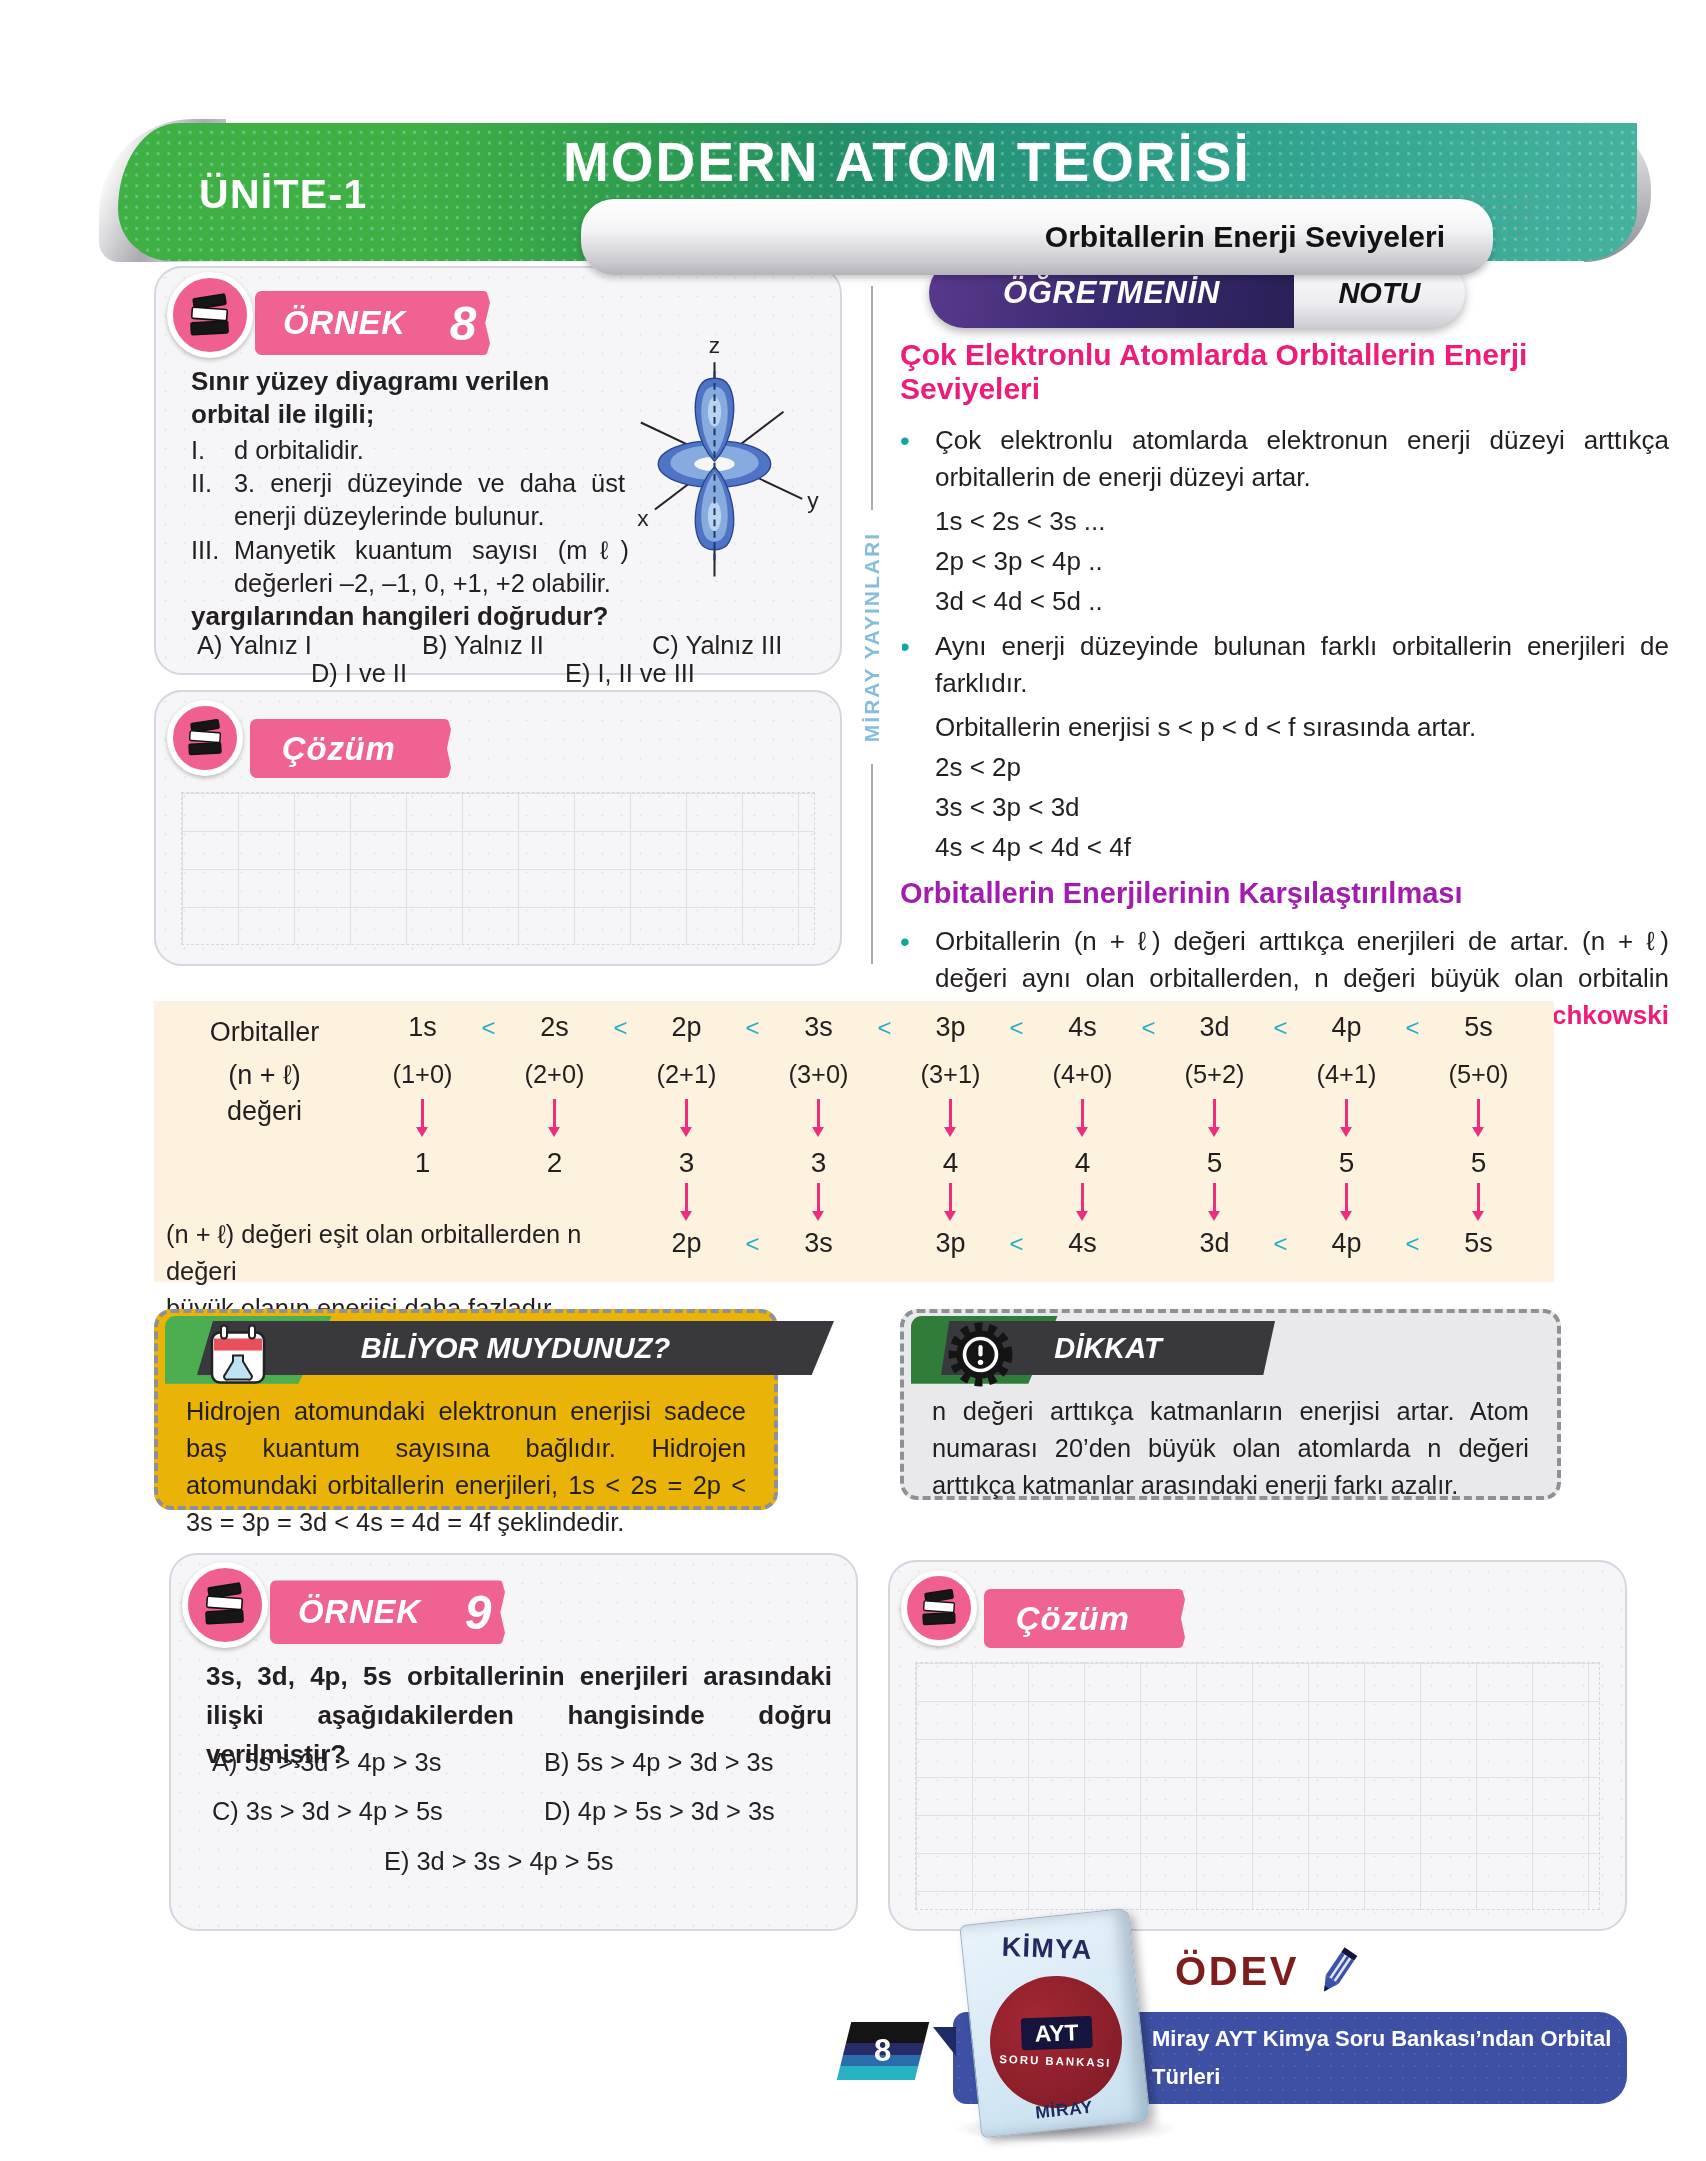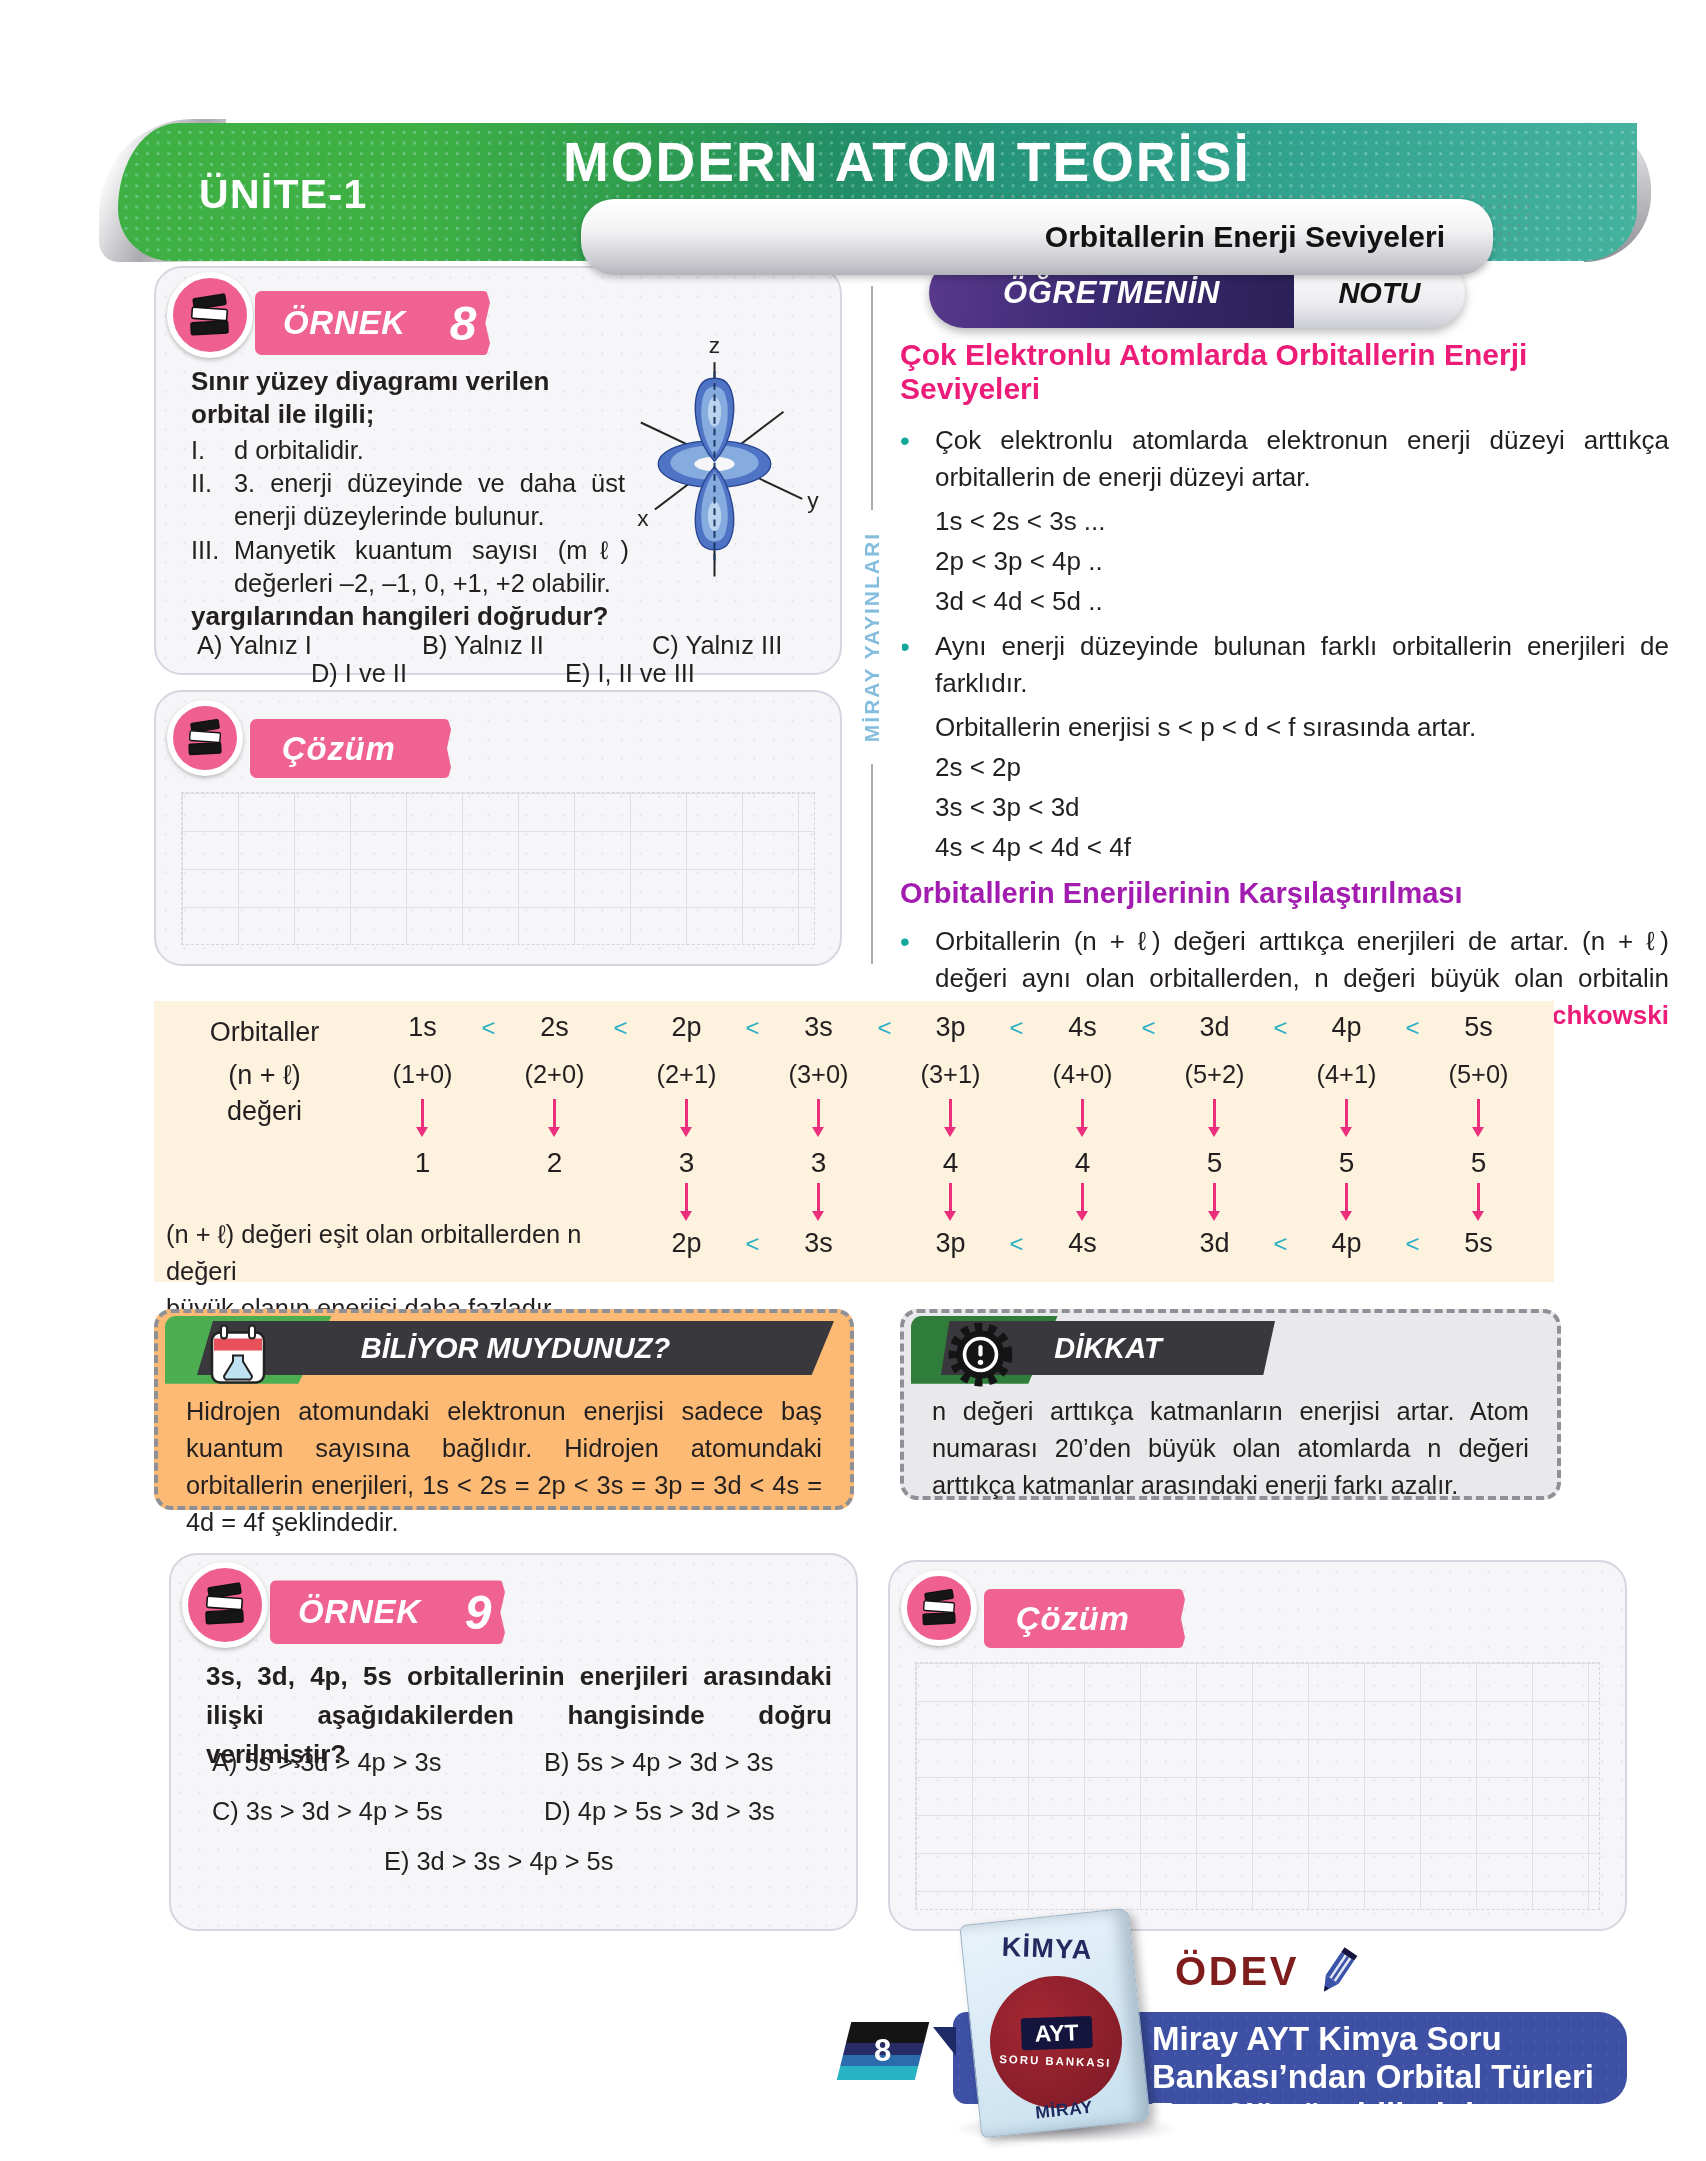--- a/index.html
+++ b/index.html
@@ -89,21 +89,21 @@
   .tcell { width:95px; text-align:center; }
   .tsep { width:37px; text-align:center; color:#2aaec6; font-size:24px; }
   .r1 { font-size:27px; } .r2 { font-size:25.4px; } .r3 { font-size:28px; } .r4 { font-size:27px; }
   .arr { position:relative; width:2.7px; height:29px; background:#ec2f7d; margin:0 auto; }
   .arr::after { content:''; position:absolute; bottom:-9.4px; left:-5.4px;
     border-left:6.7px solid transparent; border-right:6.7px solid transparent; border-top:10.7px solid #ec2f7d; }
   .t-note { position:absolute; left:12px; top:215px; width:488px; font-size:25.4px; line-height:37px; }
 
   
   .ibox { position:absolute; border:4px dashed #8e9096; border-radius:17.4px; }
-  #biliyor-box { left:154px; top:1309px; width:700px; height:201px; background:#fdba74; }
+  #biliyor-box { left:154px; top:1309px; width:624px; height:201px; background:#eab308; }
   #dikkat-box  { left:900px; top:1309px; width:661px; height:191px; background:#e9e9ec; }
   .green-tab { position:absolute; left:6.7px; top:2.7px; width:167px; height:68px; background:#4cae50;
     clip-path:polygon(0 0,100% 0,80% 100%,0 100%); border-radius:10.7px 0 0 0; }
   #dikkat-box .green-tab { background:#2f7c3b; width:147px; }
   .dark-bar { position:absolute; top:8px; height:54px; background:#39383d; display:flex; align-items:center;
     justify-content:center; color:#fff; font-style:italic; font-weight:bold; font-size:29px;
     clip-path:polygon(2.5% 0,100% 0,96.5% 100%,0 100%); z-index:1; }
   #biliyor-box .dark-bar { left:39px; width:637px; }
   #dikkat-box .dark-bar { left:37px; width:334px; }
   .box-icon { position:absolute; z-index:2; }
@@ -120,21 +120,21 @@
   .fb-text { position:relative; z-index:1; }
   .page-badge { position:absolute; left:844px; top:2022px; width:78px; height:58px; transform:skewX(-14deg);
     background:linear-gradient(180deg,#141414 0 36%,#272b68 36% 57%,#2b6dac 57% 76%,#28b3c4 76% 100%);
     display:flex; align-items:center; justify-content:center; z-index:2; }
   .page-badge span { transform:skewX(14deg); color:#fff; font-weight:bold; font-size:31px; }
   .homework-banner { position:absolute; left:953px; top:2012px; width:674px; height:92px; background:#3d50a4;
     border-radius:13.4px 28px 28px 13.4px; z-index:2;
     background-image:radial-gradient(rgba(255,255,255,.08) 1.3px, transparent 1.3px); background-size:12px 12px; }
   .homework-banner::before { content:''; position:absolute; left:-20px; top:14.7px; width:0; height:0;
     border-top:29px solid #1c2a66; border-left:23px solid transparent; }
-  .hw-text { position:absolute; left:199px; top:8px; color:#fff; font-weight:bold; font-size:33px; line-height:38px; }
+  .hw-text { position:absolute; left:199px; top:8px; color:#fff; font-weight:bold; font-size:22px; line-height:38px; }
   .odev-wrap { position:absolute; left:1175px; top:1944px; display:flex; align-items:center; gap:10.7px; z-index:3; }
   .odev-text { color:#7f1d1d; font-weight:bold; font-size:40px; letter-spacing:2.7px; }
   .book { position:absolute; left:970px; top:1916px; width:170px; height:214px; transform:rotate(-6deg); z-index:4; }
   .book-shadow { position:absolute; left:953px; top:2113px; width:227px; height:31px;
     background:radial-gradient(ellipse at center, rgba(35,35,60,.35), transparent 70%); z-index:3; }
   .book-cover { position:absolute; inset:0; background:linear-gradient(160deg,#eaf4fb,#c6dfee);
     border-radius:6.7px 10.7px 10.7px 6.7px; border:0.7px solid #9db4c4; overflow:hidden;
     box-shadow:inset -10.7px 0 13.4px rgba(110,130,150,.40), 4.7px 4.7px 9.4px rgba(0,0,0,.28); }
   .bk-title { position:absolute; left:0; right:0; top:16px; text-align:center; color:#232a60; font-weight:bold;
     font-size:27px; transform:rotate(8deg); letter-spacing:1.3px; }

